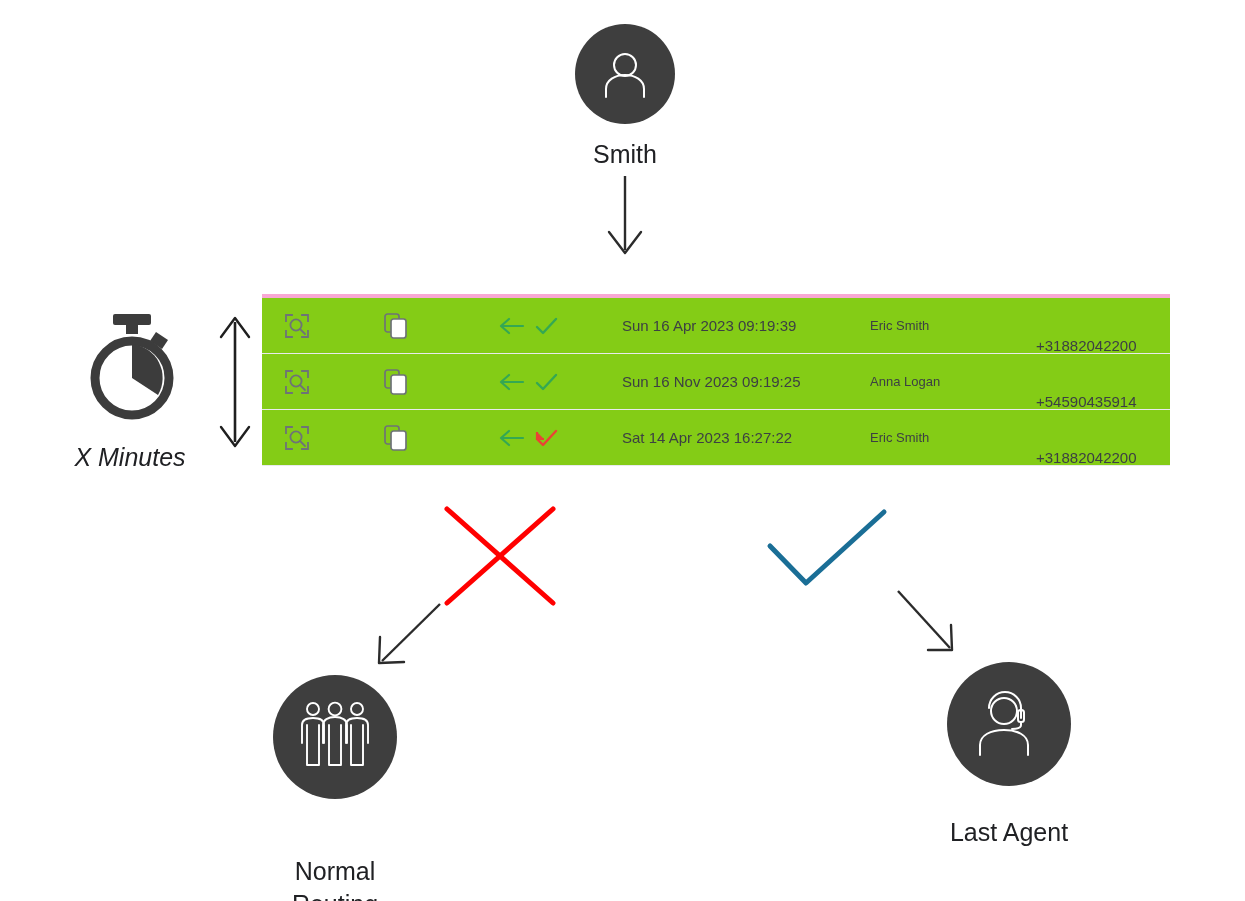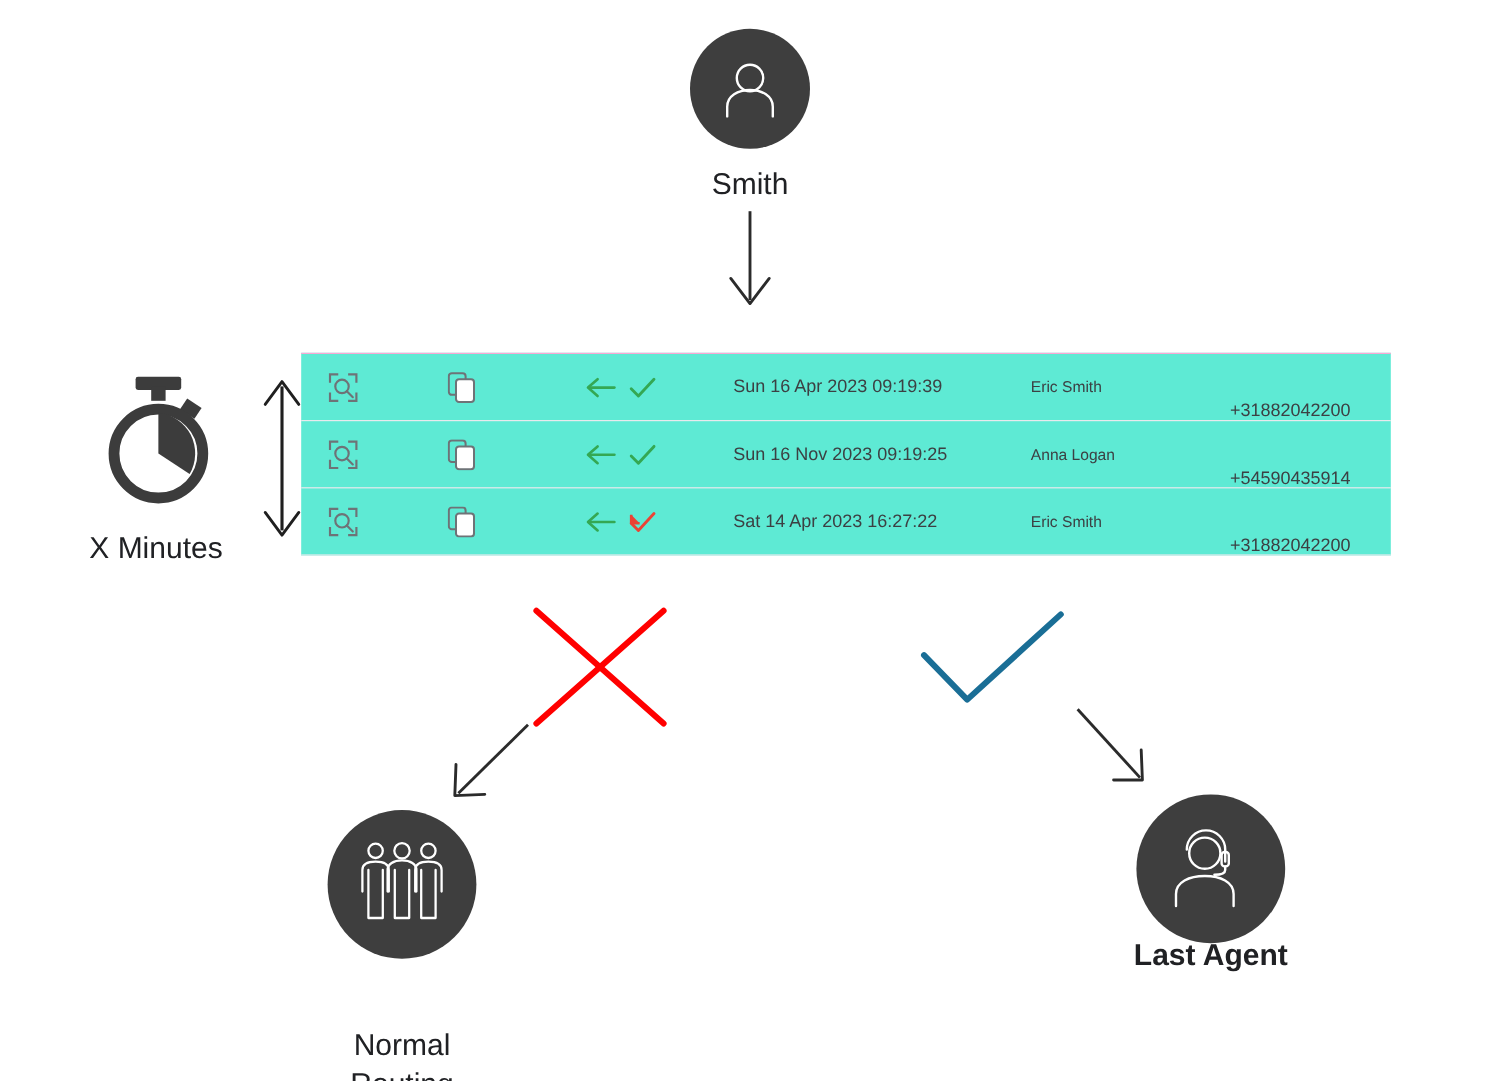--- a/index.html
+++ b/index.html
@@ -1,21 +1,21 @@
 <!DOCTYPE html>
 <html><head>
 <meta charset="utf-8">
 <style>
   html,body{margin:0;padding:0;}
   body{
     width:1245px;height:901px;position:relative;background:#ffffff;
     font-family:"Liberation Sans","DejaVu Sans",sans-serif;
     color:#3c4043;overflow:hidden;
   }
-  .abs{position:absolute;}
+  .abs{position:absolute;font-style:italic;}
 
   
   .avatar{
     position:absolute;border-radius:50%;background:#3e3e3e;
     display:flex;align-items:center;justify-content:center;
   }
   .node-label{
     position:absolute;text-align:center;font-size:25px;color:#202124;
     line-height:1.32;white-space:pre-line;
   }
@@ -23,33 +23,33 @@
   
   #caller-avatar{left:575px;top:24px;width:100px;height:100px;}
   #caller-label{left:500px;top:138px;width:250px;}
 
   
   #routing-avatar{left:273px;top:675px;width:124px;height:124px;}
   #routing-label{left:210px;top:855px;width:250px;}
 
   
   #agent-avatar{left:947px;top:662px;width:124px;height:124px;}
-  #agent-label{left:884px;top:780px;width:250px;font-weight:bold;}
+  #agent-label{left:884px;top:816px;width:250px;}
 
   
   #stopwatch{left:78px;top:312px;width:108px;height:110px;}
   #minutes-label{left:25px;top:443px;width:210px;font-size:25px;text-align:center;color:#202124;}
 
   
   #overlay{position:absolute;left:0;top:0;width:1245px;height:901px;pointer-events:none;}
 
   
   #call-table{
-    position:absolute;left:251px;top:294px;width:908px;
-    border-top:1px solid #f9a8d4;background:#5eead4;
+    position:absolute;left:262px;top:294px;width:908px;
+    border-top:4px solid #f9a8d4;background:#84cc16;
   }
   .row{
     display:flex;align-items:center;height:55px;
     border-bottom:1px solid #e8eaed;
   }
   .cell{display:flex;align-items:center;}
   .c-view{width:88px;justify-content:flex-start;padding-left:22px;}
   .c-copy{width:92px;justify-content:flex-start;padding-left:12px;}
   .c-dir{width:124px;justify-content:flex-start;padding-left:22px;gap:9px;}
   .c-date{width:248px;font-size:15px;color:#3c4043;}

